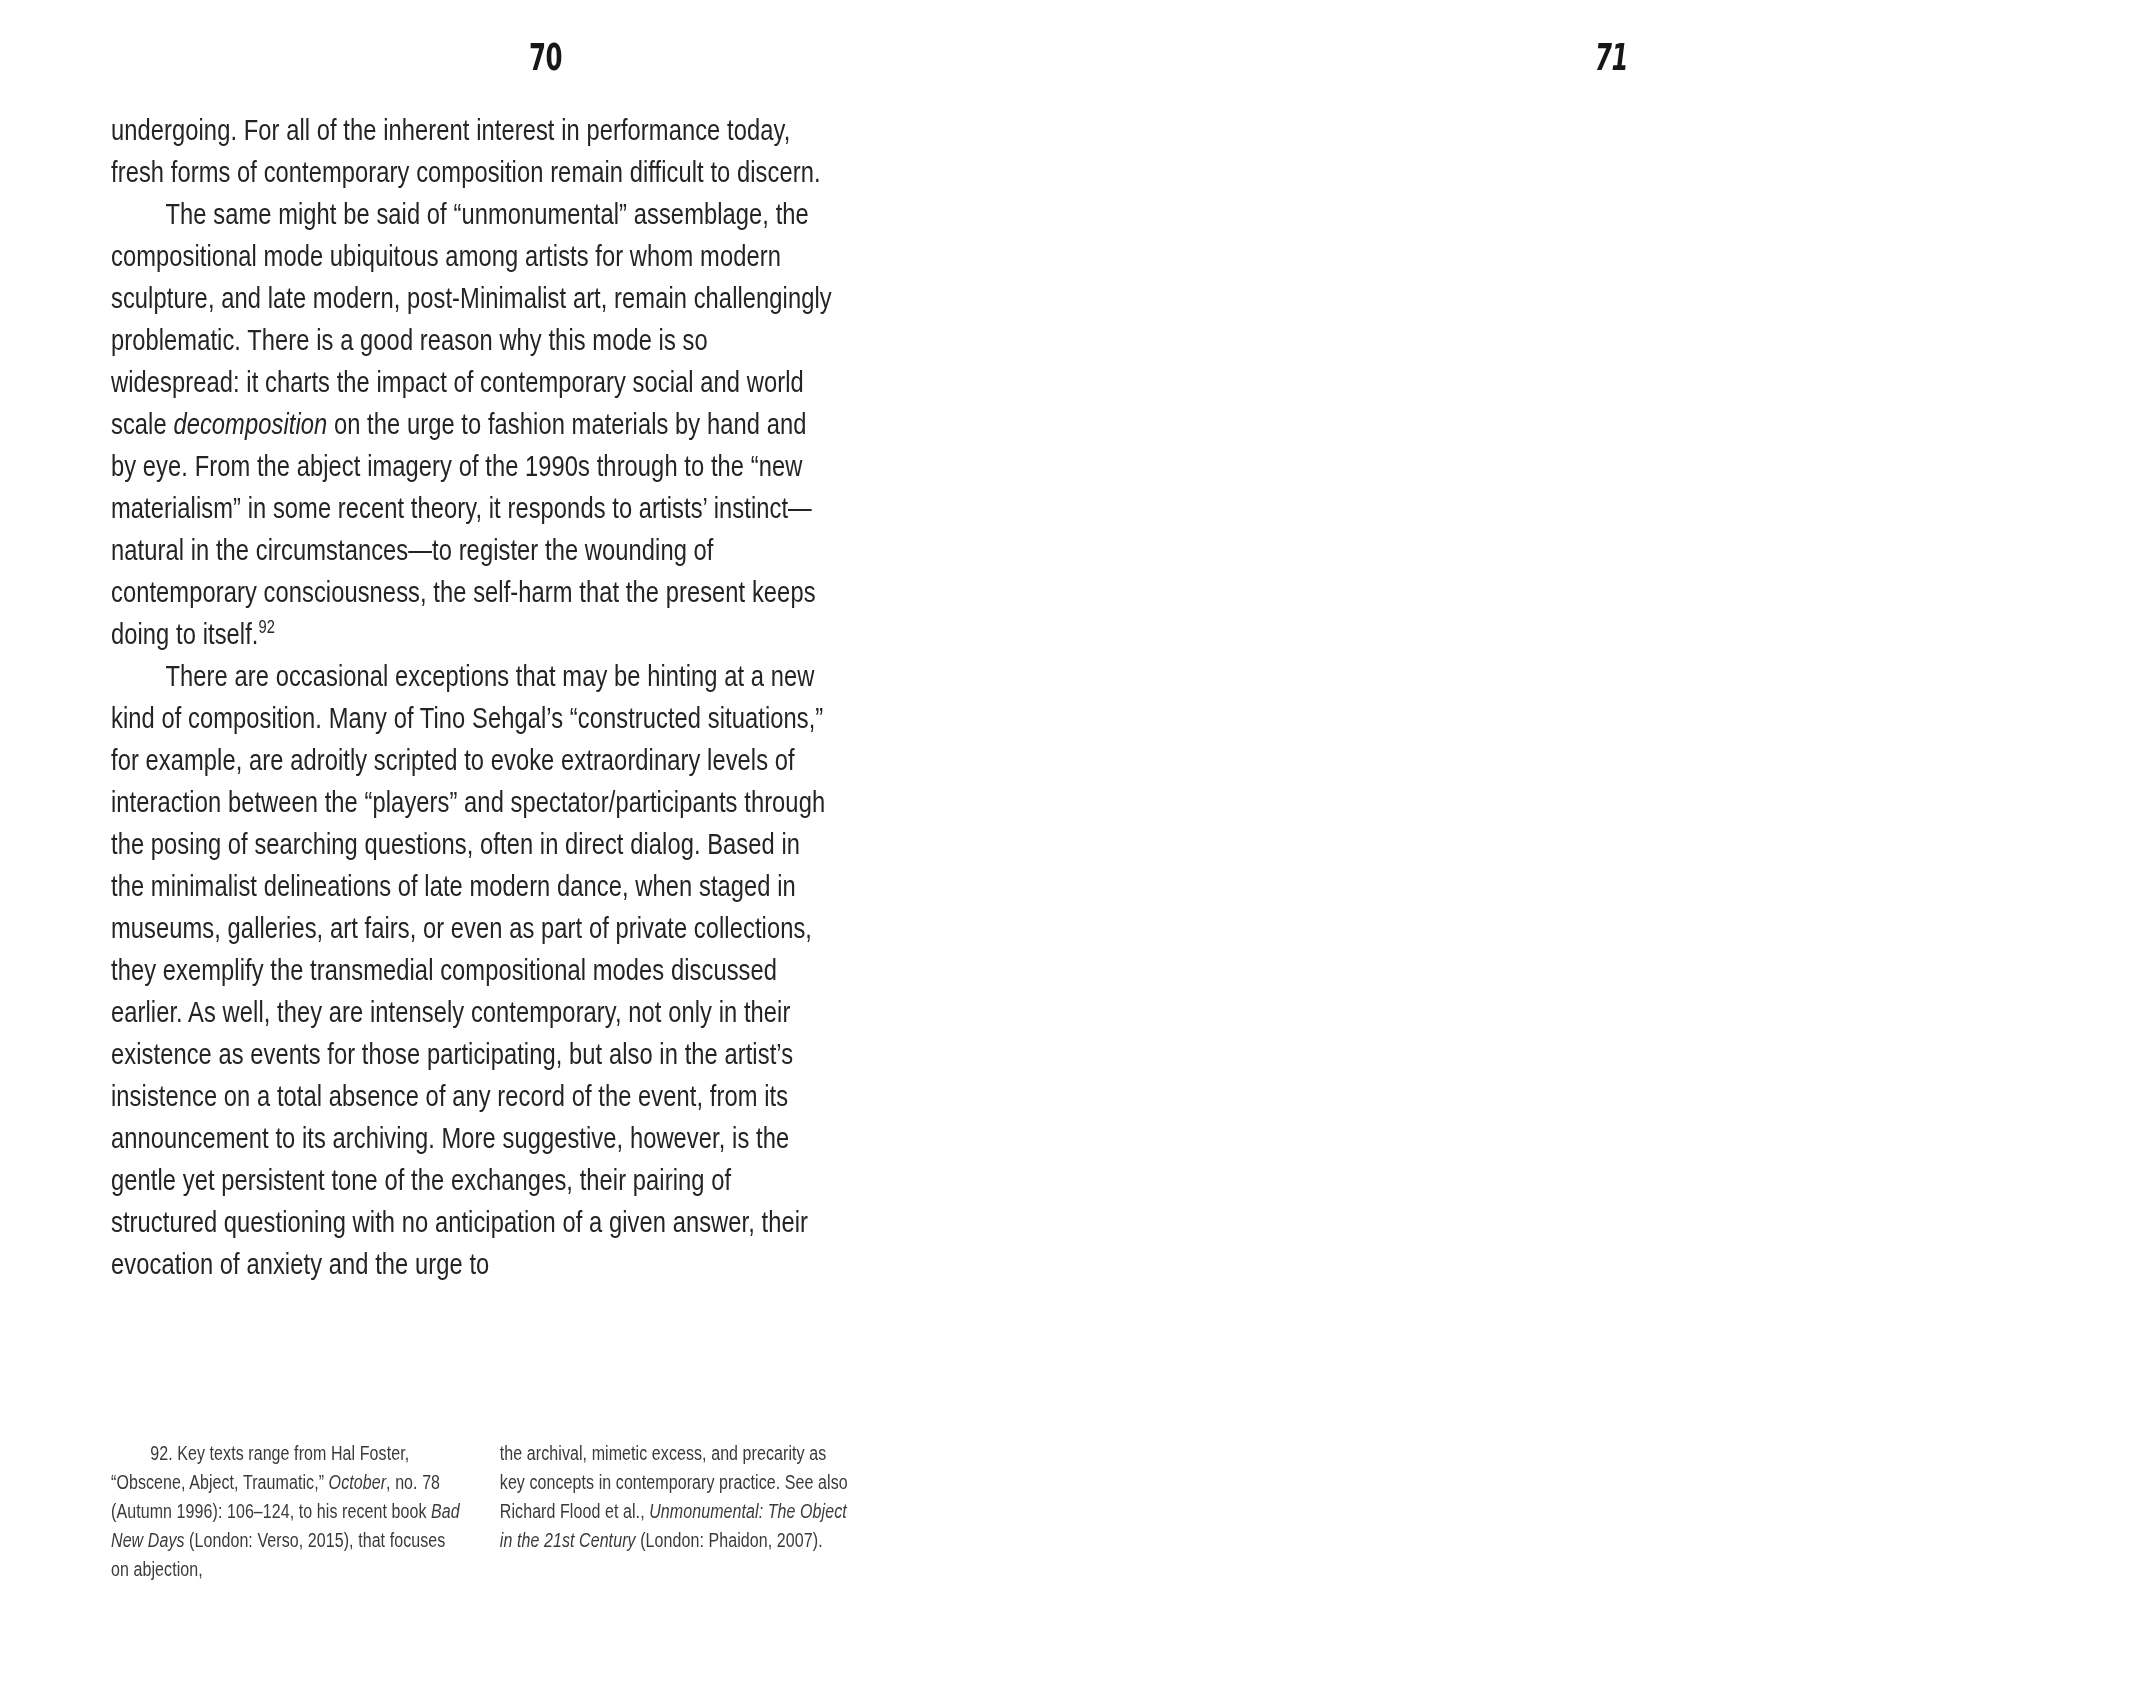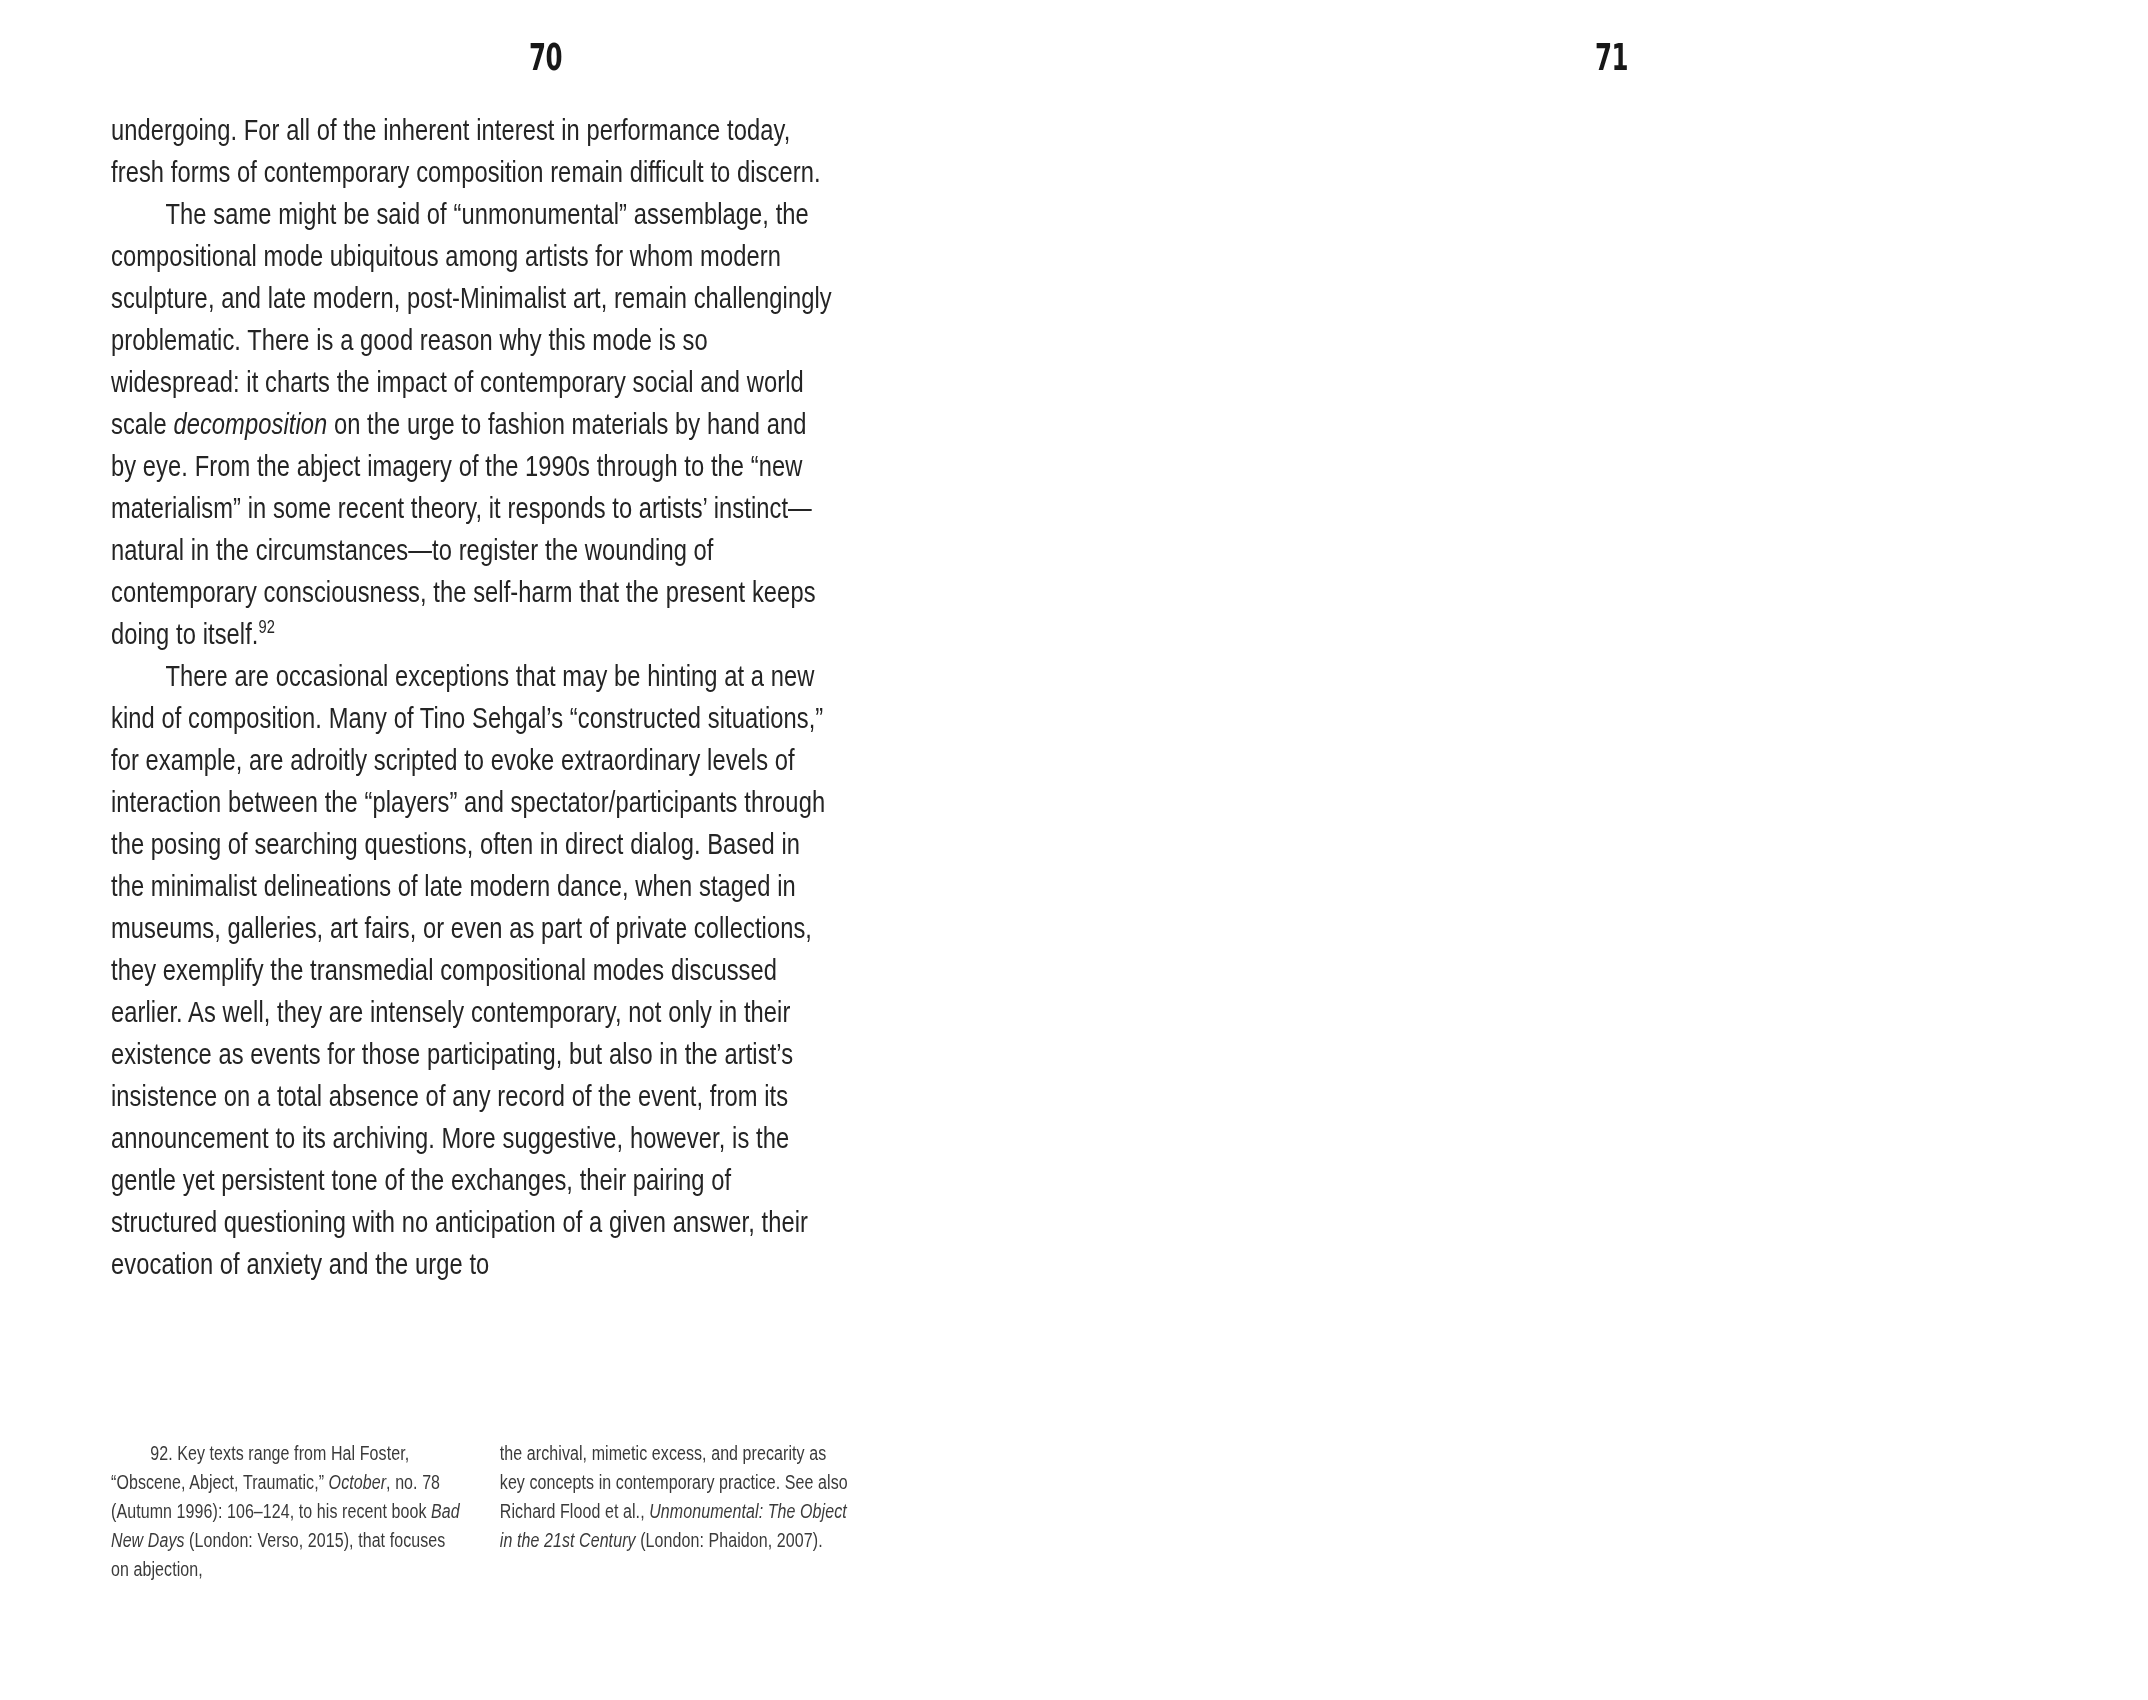--- a/index.html
+++ b/index.html
@@ -23,21 +23,21 @@
   }
 
   .page {
     position: relative;
     width: 1074px;
     height: 1701px;
     box-sizing: border-box;
   }
 
   .page-left  { padding: 0 0 0 0; }
-  .page-right { padding: 0 0 16px 0; }
+  .page-right { padding: 0 0 16px 0; font-style: italic; }
 
   
   .folio {
     position: absolute;
     top: 34px;
     font-family: "DejaVu Sans", sans-serif;
     font-weight: 700;
     font-size: 34px;
     letter-spacing: -0.8px;
     color: #171717;

